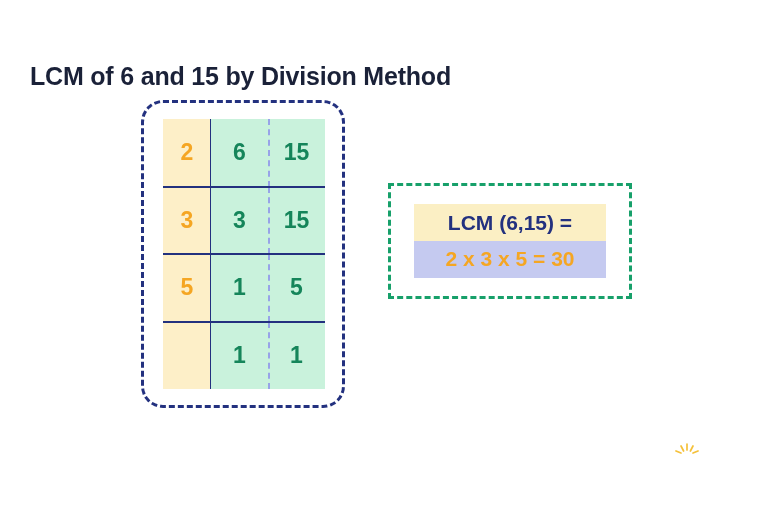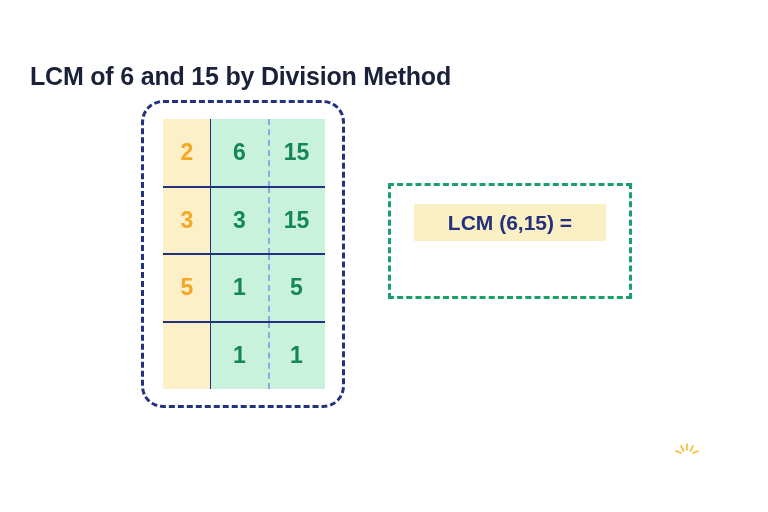--- a/index.html
+++ b/index.html
@@ -215,20 +215,21 @@
   </div>
 
   <div class="row-rule r1"></div>
   <div class="row-rule r2"></div>
   <div class="row-rule r3"></div>
 </div>
 
 <div class="result-card"></div>
 <div class="result-stack">
   <div class="result-label">LCM (6,15) =</div>
+  <div class="result-value">2 x 3 x 5 = 30</div>
 </div>
 
 <div class="brand-logo">
   <span class="brand-sparkle">
     <svg width="26" height="16" viewBox="0 0 26 16" aria-hidden="true">
       <g stroke="#F5C13A" stroke-width="1.7" stroke-linecap="round">
         <line x1="13" y1="1" x2="13" y2="7"></line>
         <line x1="7" y1="3" x2="9.6" y2="8"></line>
         <line x1="19" y1="3" x2="16.4" y2="8"></line>
         <line x1="2" y1="8" x2="7" y2="10"></line>

